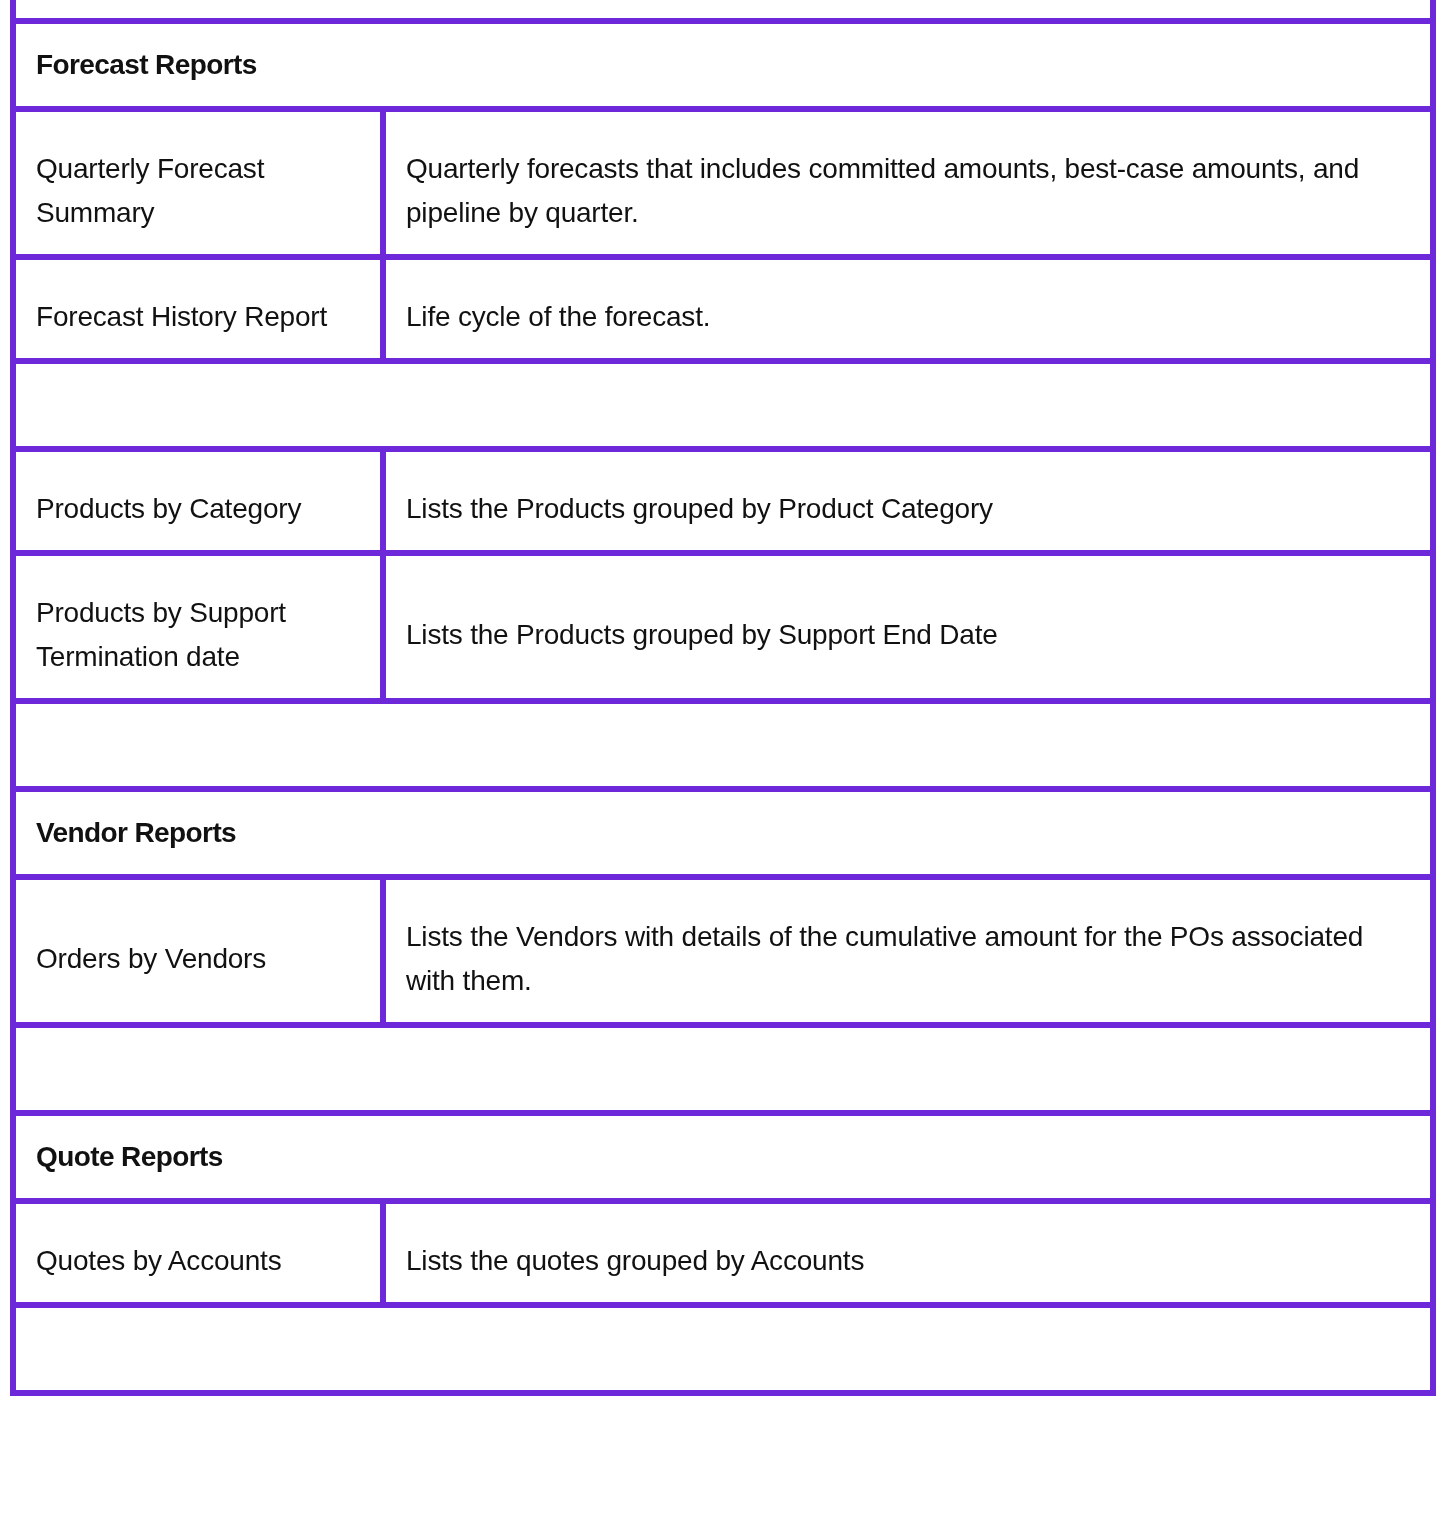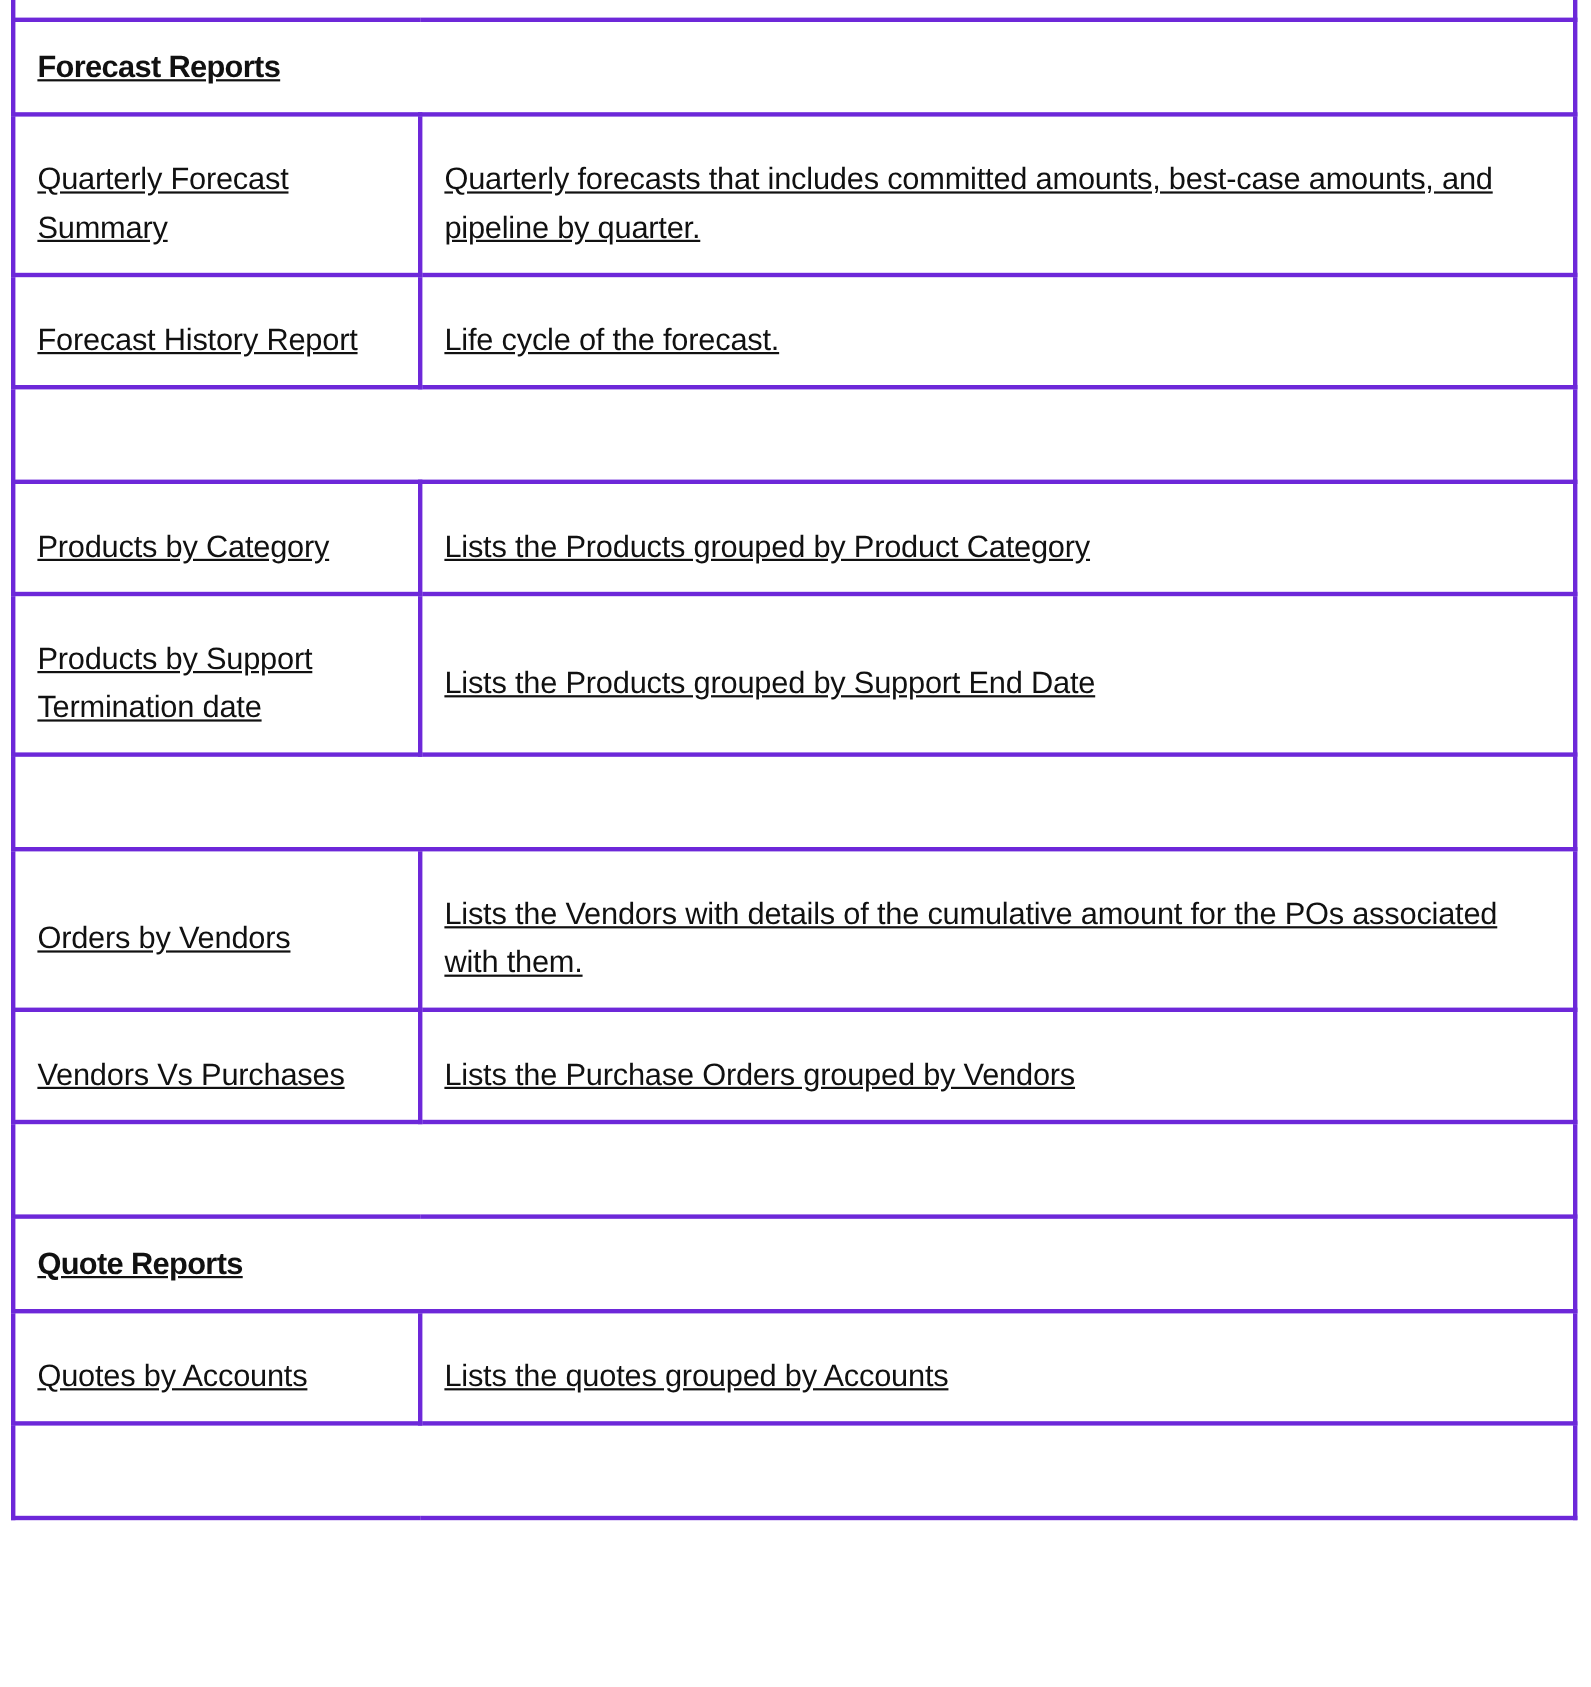--- a/index.html
+++ b/index.html
@@ -20,27 +20,26 @@
       left: 10px;
       top: -70px;
       width: 1420px;
     }
     table.reports {
       width: 1420px;
       border-collapse: collapse;
       table-layout: fixed;
     }
     table.reports td {
-      border: 4px solid #6d28d9;
+      border: 6px solid #6d28d9;
       padding: 0 20px;
       vertical-align: middle;
       font-size: 28px;
       line-height: 44px;
       letter-spacing: -0.2px;
-      text-decoration: underline;
     }
     col.c1 { width: 370px; }
     col.c2 { width: 1050px; }
     tr.section td {
       height: 82px;
       font-weight: bold;
       font-size: 28px;
       letter-spacing: -0.6px;
     }
     tr.spacer td {
@@ -93,27 +92,26 @@
         <td>Lists the Products grouped by Product Category</td>
       </tr>
       <tr class="row tall">
         <td>Products by Support Termination date</td>
         <td>Lists the Products grouped by Support End Date</td>
       </tr>
       <tr class="spacer">
         <td colspan="2"></td>
       </tr>
 
+      <tr class="section">
+        <td colspan="2">Vendor Reports</td>
+      </tr>
       <tr class="row tall">
         <td>Orders by Vendors</td>
         <td>Lists the Vendors with details of the cumulative amount for the POs associated with them.</td>
-      </tr>
-      <tr class="row">
-        <td>Vendors Vs Purchases</td>
-        <td>Lists the Purchase Orders grouped by Vendors</td>
       </tr>
       <tr class="spacer">
         <td colspan="2"></td>
       </tr>
 
       <tr class="section">
         <td colspan="2">Quote Reports</td>
       </tr>
       <tr class="row">
         <td>Quotes by Accounts</td>

